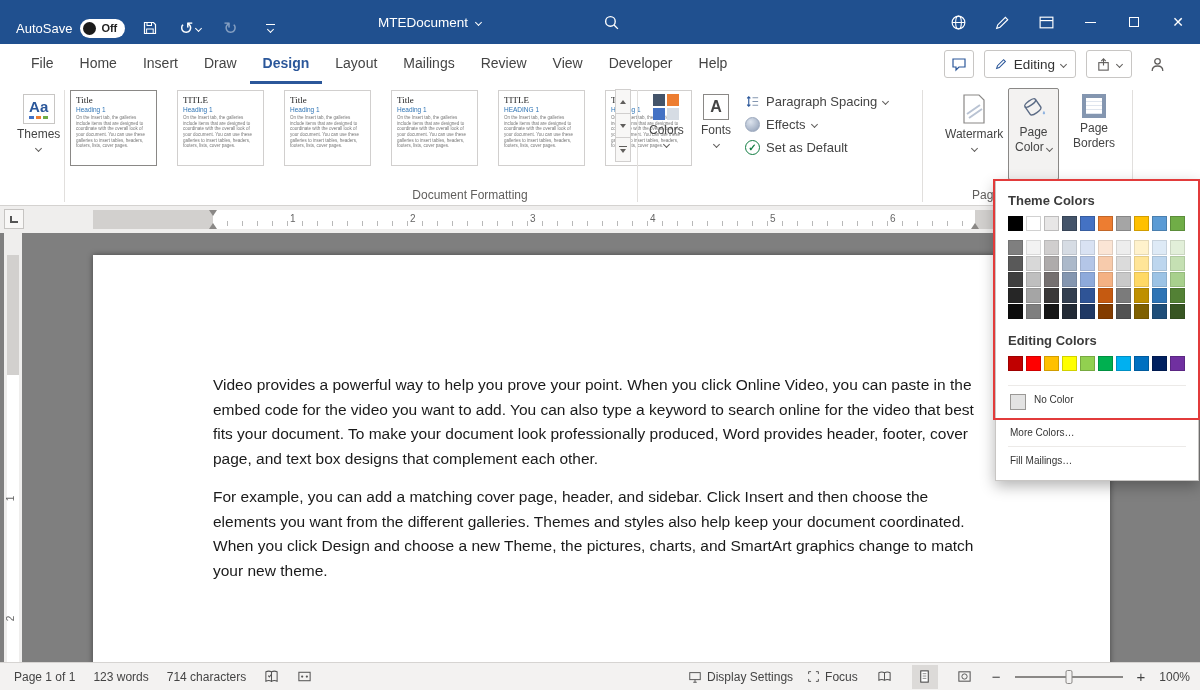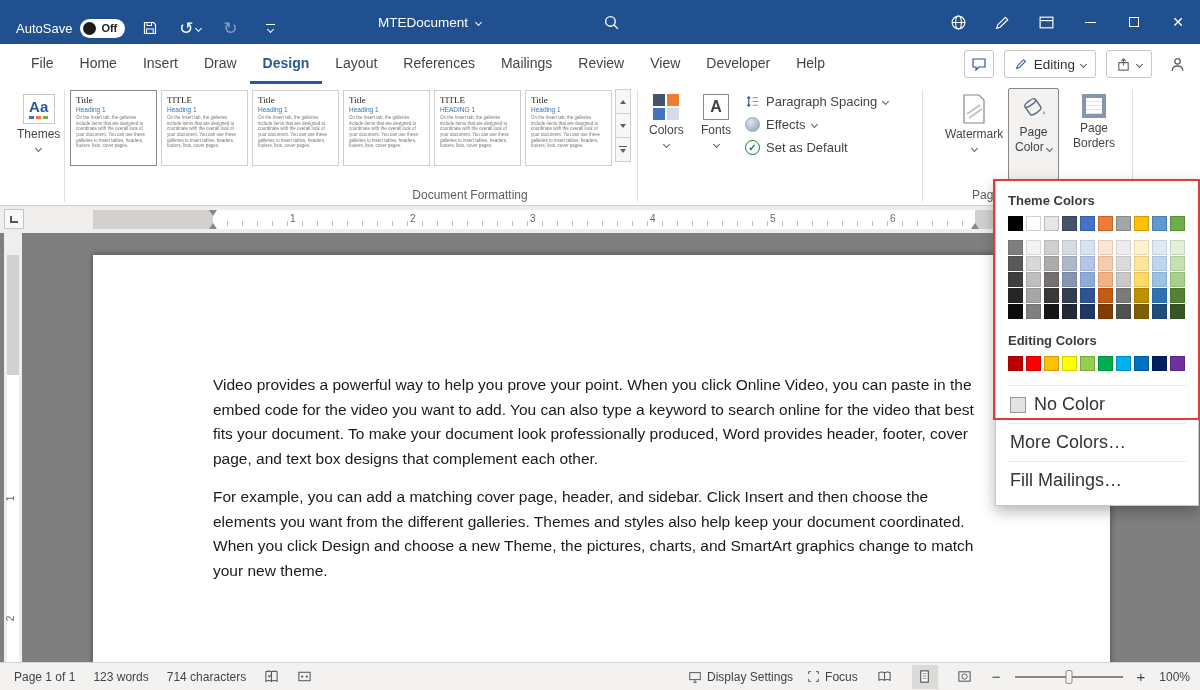--- a/index.html
+++ b/index.html
@@ -26,42 +26,42 @@
   .tb-right { position:absolute; right:0; top:0; height:44px; display:flex; align-items:center; }
   .tb-right .tb-btn { width:44px; height:44px; border-radius:0; }
   .max-box { width:10px; height:10px; border:1.2px solid #fff; }
   .min-bar { width:11px; border-top:1.5px solid #fff; display:inline-block; }
 
   
   .tabrow { position:absolute; top:44px; left:0; right:0; height:40px; background:#fff; display:flex; align-items:stretch; }
   .tabs { display:flex; align-items:stretch; padding-left:18px; }
   .tab { display:flex; align-items:center; padding:0 13px; font-size:14px; color:#444; cursor:pointer; border-bottom:3px solid transparent; }
   .tab.active { color:#2b579a; font-weight:bold; border-bottom-color:#2b579a; }
-  .tabrow-right { margin-left:auto; display:flex; align-items:center; gap:10px; padding-right:8px; }
+  .tabrow-right { margin-left:auto; display:flex; align-items:center; gap:10px; padding-right:28px; }
   .pill-btn { display:flex; align-items:center; gap:6px; border:1px solid #c8c6c4; border-radius:3px; height:28px; padding:0 9px; font-size:13.5px; color:#333; cursor:pointer; }
   .icon-btn { width:30px; height:28px; display:flex; align-items:center; justify-content:center; cursor:pointer; border:1px solid transparent; border-radius:3px; }
   .icon-btn.bordered { border-color:#c8c6c4; }
 
   
   .ribbon { position:absolute; top:84px; left:0; right:0; height:122px; background:#fff; border-bottom:1px solid #d4d2d0; }
   .rib-sep { position:absolute; top:6px; height:112px; width:1px; background:#e1dfdd; }
   .big-btn { position:absolute; top:4px; display:flex; flex-direction:column; align-items:center; gap:3px; padding:5px 6px 3px; height:92px; font-size:12px; color:#444; cursor:pointer; border:1px solid transparent; border-radius:2px; text-align:center; }
   .big-btn.active { background:#f3f2f1; border-color:#8a8886; }
   .big-label { line-height:1.25; }
   .bb-chev { color:#605e5c; margin-top:1px; }
   .themes-icon { width:32px; height:30px; border:1px solid #c8c6c4; display:flex; flex-direction:column; align-items:center; justify-content:center; background:#fff; }
   .themes-aa { font-size:15px; font-weight:bold; color:#2b579a; line-height:1; }
   .themes-dots { display:flex; gap:2px; margin-top:2px; }
   .themes-dots i { width:5px; height:3px; display:block; }
   .colors-icon { width:26px; height:26px; display:grid; grid-template-columns:1fr 1fr; grid-template-rows:1fr 1fr; gap:2px; }
   .colors-icon i { display:block; }
   .fonts-icon { width:26px; height:26px; border:1px solid #8a8886; display:flex; align-items:center; justify-content:center; font-weight:bold; font-size:16px; color:#444; background:#fff; }
   .borders-icon { width:24px; height:24px; border:4px solid #8496b0; background:repeating-linear-gradient(#fff 0 3px, #dfe5ee 3px 4px); }
 
-  .style-gallery { position:absolute; left:70px; top:6px; display:flex; gap:4px; }
+  .style-gallery { position:absolute; left:70px; top:6px; display:flex; gap:20px; }
   .style-card { width:87px; height:76px; background:#fff; border:1px solid #d1cfce; padding:4px 5px; overflow:hidden; cursor:pointer; }
   .style-card.selected { border:1.5px solid #8a8886; }
   .sc-title { font-family:"Liberation Serif", serif; font-size:9px; color:#222; line-height:1.2; }
   .sc-heading { font-size:6.5px; color:#2e74b5; line-height:1.3; }
   .sc-body { font-size:4.5px; color:#777; line-height:1.25; margin-top:1px; }
   .gal-ctrl { position:absolute; left:615px; top:6px; width:16px; display:flex; flex-direction:column; }
   .gal-btn { height:25px; border:1px solid #d1cfce; background:#f8f7f6; display:flex; flex-direction:column; align-items:center; justify-content:center; cursor:pointer; color:#605e5c; margin-top:-1px; }
   .tri-up { width:0; height:0; border-left:3.5px solid transparent; border-right:3.5px solid transparent; border-bottom:4.5px solid #605e5c; }
   .tri-down { width:0; height:0; border-left:3.5px solid transparent; border-right:3.5px solid transparent; border-top:4.5px solid #605e5c; }
   .gal-more-bar { width:8px; border-top:1.2px solid #605e5c; margin-bottom:2px; }
@@ -97,21 +97,21 @@
   .doc-text p + p { margin-top:14px; }
 
   
   .pc-menu { position:absolute; left:995px; top:180px; width:204px; background:#fff; border:1px solid #c8c6c4; box-shadow:0 5px 14px rgba(0,0,0,.3); z-index:40; padding:8px 12px 6px; }
   .pc-header { font-size:13px; font-weight:bold; color:#3b3b3b; margin:4px 0 8px; }
   .sw-row { display:flex; gap:3px; }
   .swatch { width:15px; height:15px; border:1px solid rgba(0,0,0,.18); cursor:pointer; }
   .shade-grid { display:grid; grid-template-columns:repeat(10, 15px); column-gap:3px; row-gap:1px; margin-top:9px; margin-bottom:14px; }
   .shade-grid .swatch { border:1px solid rgba(0,0,0,.10); }
   .std-row { margin-bottom:14px; }
-  .menu-item { display:flex; align-items:center; gap:8px; font-size:18px; color:#333; padding:8px 2px; cursor:pointer; border-top:1px solid #eceae8; }
+  .menu-item { display:flex; align-items:flex-start; gap:8px; font-size:10px; color:#333; padding:8px 2px; cursor:pointer; border-top:1px solid #eceae8; }
   .nc-swatch { width:16px; height:16px; background:#e3e3e3; border:1px solid #9a9896; }
   .red-annot { position:absolute; left:993px; top:179px; width:207px; height:241px; border:2px solid #e23b3b; z-index:60; pointer-events:none; }
 
   
   .statusbar { position:absolute; bottom:0; left:0; right:0; height:28px; background:#f3f2f1; border-top:1px solid #d6d4d2; display:flex; align-items:center; font-size:12px; color:#444; padding:0 10px 0 14px; }
   .sb-left { display:flex; align-items:center; gap:18px; }
   .sb-right { margin-left:auto; display:flex; align-items:center; gap:14px; }
   .sb-item { display:flex; align-items:center; gap:5px; cursor:pointer; }
   .view-btn { width:26px; height:24px; display:flex; align-items:center; justify-content:center; cursor:pointer; }
   .view-btn.active { background:#dcdad8; }
@@ -200,21 +200,20 @@
   </div>
 
   <div class="tabrow">
     <div class="tabs">
         <div class="tab">File</div>
         <div class="tab">Home</div>
         <div class="tab">Insert</div>
         <div class="tab">Draw</div>
         <div class="tab active">Design</div>
         <div class="tab">Layout</div>
-        <div class="tab">References</div>
         <div class="tab">Mailings</div>
         <div class="tab">Review</div>
         <div class="tab">View</div>
         <div class="tab">Developer</div>
         <div class="tab">Help</div>
       </div>
     <div class="tabrow-right">
       <div class="icon-btn bordered">
         <svg width="16" height="16" viewBox="0 0 16 16">
           <path d="M2 3h12v8H8l-3 3v-3H2z" fill="none" stroke="#2b579a" stroke-width="1.2"></path>

